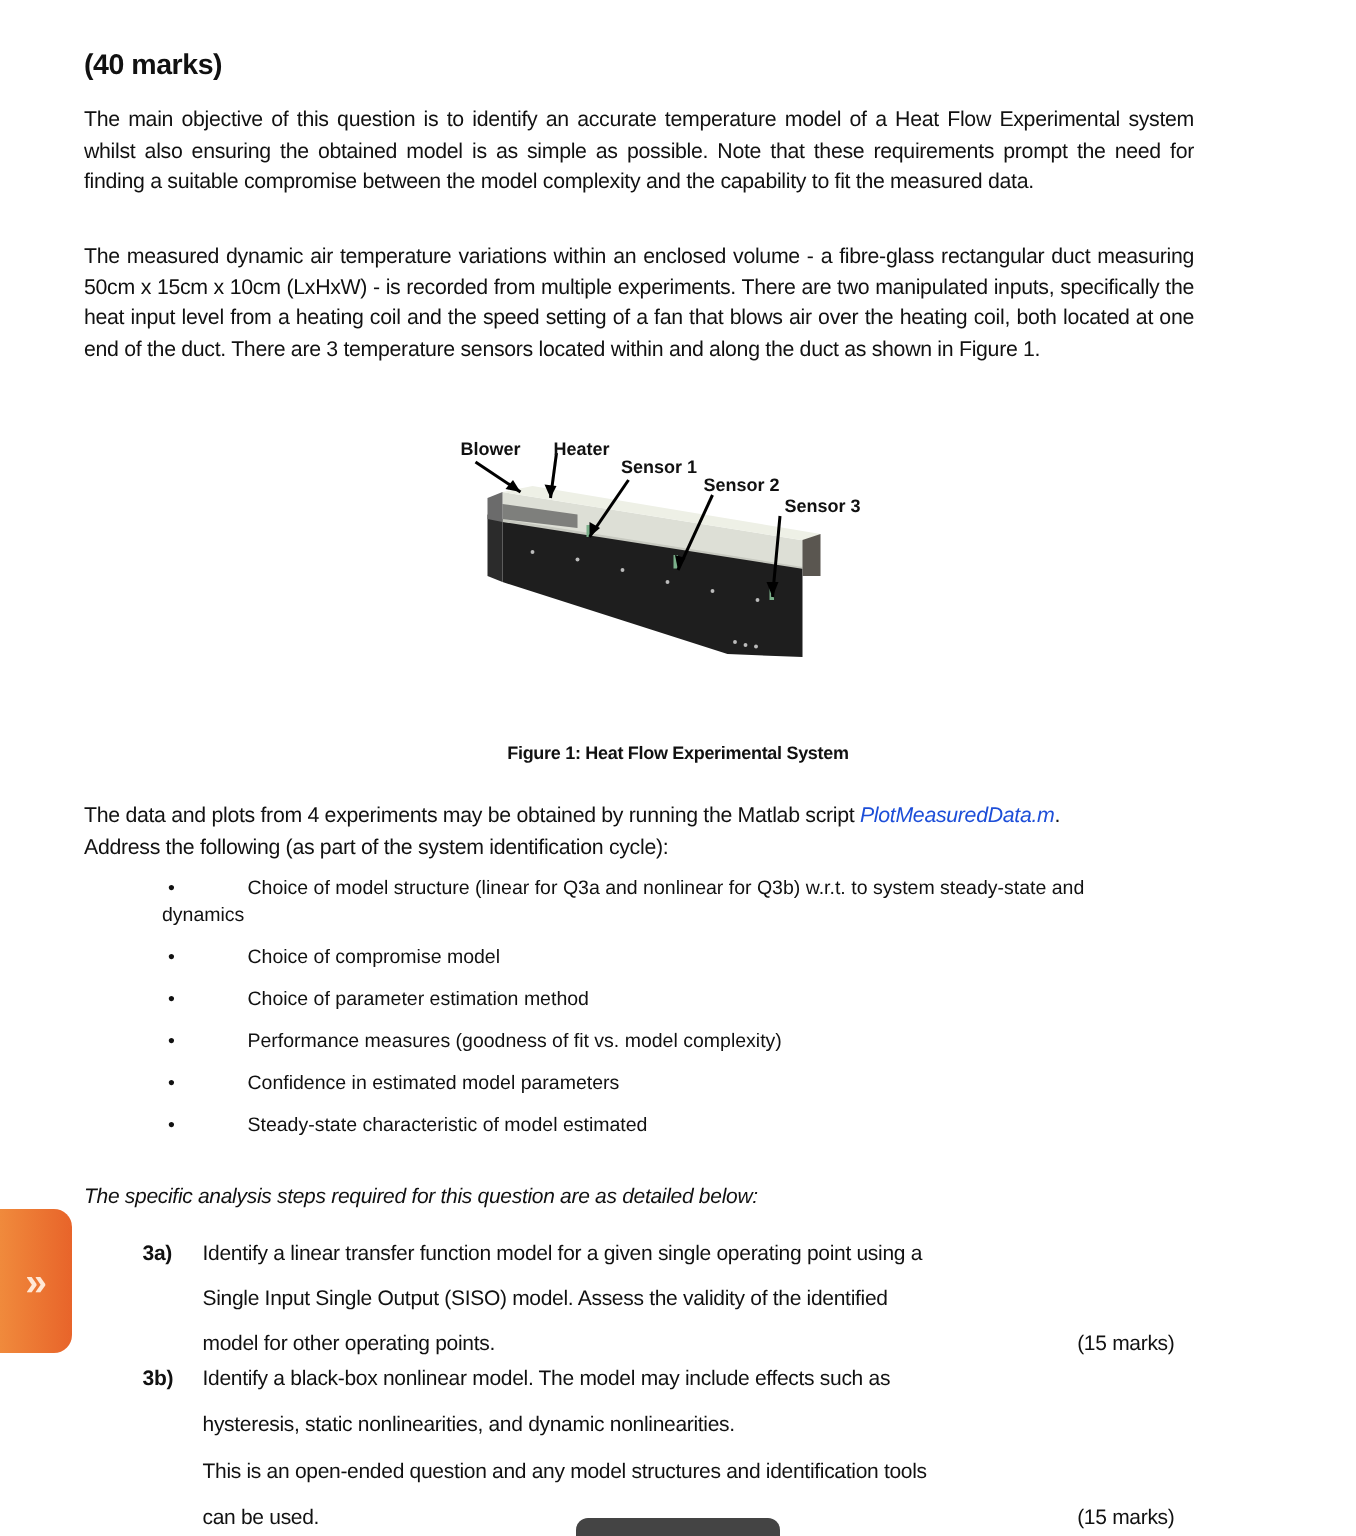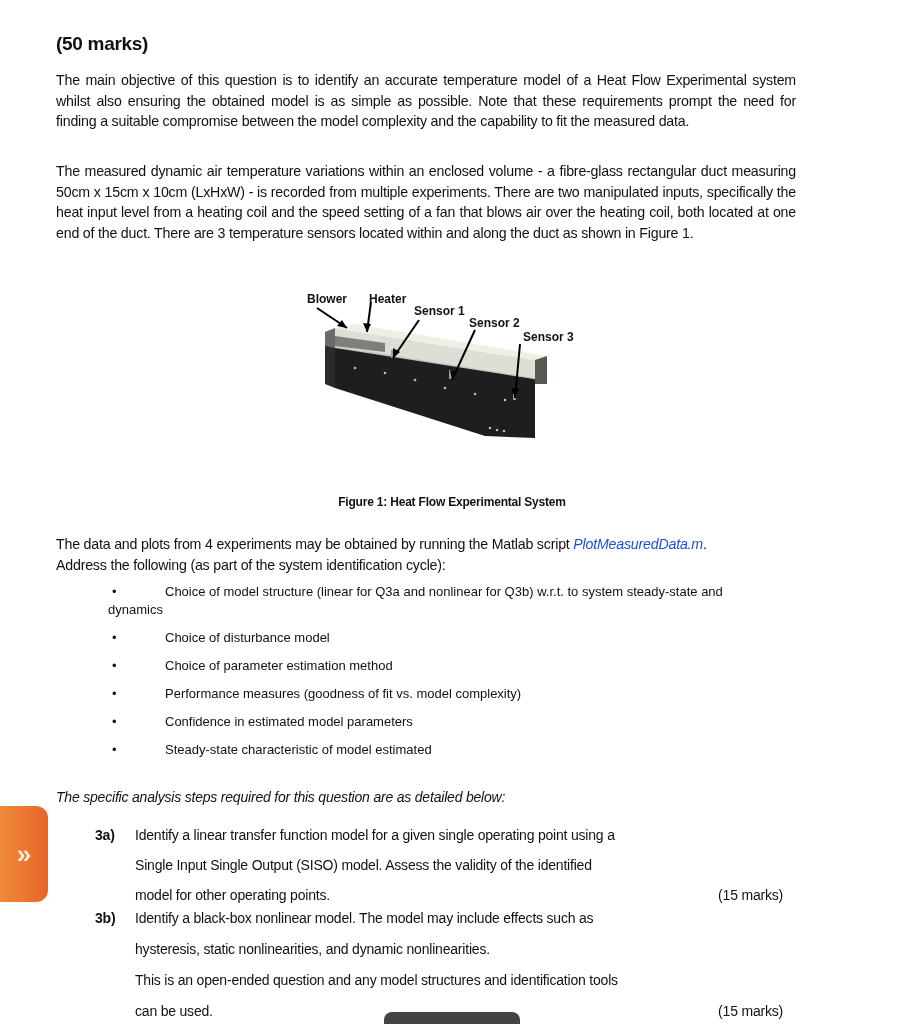--- a/index.html
+++ b/index.html
@@ -53,21 +53,21 @@
     }
     .bottom-bar {
       position: absolute; left: 384px; top: 1012px; width: 136px; height: 20px;
       background: #444; border-radius: 8px 8px 0 0;
     }
   </style>
 </head>
 <body>
 
 <div class="title-row">
-  <span>(50 marks)</span>
+  <span>(40 marks)</span>
 </div>
 
 <p class="para p1" style="margin:0">The main objective of this question is to identify an accurate temperature model of a Heat Flow Experimental system whilst also ensuring the obtained model is as simple as possible. Note that these requirements prompt the need for finding a suitable compromise between the model complexity and the capability to fit the measured data.</p>
 <p class="para p2" style="margin:0">The measured dynamic air temperature variations within an enclosed volume - a fibre-glass rectangular duct measuring  50cm x 15cm x 10cm (LxHxW) - is recorded from multiple experiments. There are two manipulated inputs, specifically the heat input level from a heating coil and the speed setting of a fan that blows air over the heating coil, both located at one end of the duct. There are 3 temperature sensors located within and along the duct as shown in Figure 1.</p>
 
 <div class="figure">
   <svg width="290" height="160" viewBox="0 0 290 160">
 
     <polygon points="50,58 250,90 250,150 200,148 50,100" fill="#1e1e1e"></polygon>
     <polygon points="50,58 50,100 40,96 40,55" fill="#2b2b2b"></polygon>
@@ -122,21 +122,21 @@
   <span>The data and plots from 4 experiments may be obtained by running the Matlab script </span><span class="link">PlotMeasuredData.m</span><span>.</span><br>
   <span>Address the following (as part of the system identification cycle):</span>
 </div>
 
 <div class="bullets">
   <div class="bullet first">
     <span class="first-line"><span class="dot">•</span><span>Choice of model structure (linear for Q3a and nonlinear for Q3b) w.r.t. to system steady-state and</span></span>
     <span>dynamics</span>
   </div>
   <div class="b-gap"></div>
-  <div class="bullet"><span class="dot">•</span><span>Choice of disturbance model</span></div>
+  <div class="bullet"><span class="dot">•</span><span>Choice of compromise model</span></div>
   <div class="b-gap"></div>
   <div class="bullet"><span class="dot">•</span><span>Choice of parameter estimation method</span></div>
   <div class="b-gap"></div>
   <div class="bullet"><span class="dot">•</span><span>Performance measures (goodness of fit vs. model complexity)</span></div>
   <div class="b-gap"></div>
   <div class="bullet"><span class="dot">•</span><span>Confidence in estimated model parameters</span></div>
   <div class="b-gap"></div>
   <div class="bullet"><span class="dot">•</span><span>Steady-state characteristic of model estimated</span></div>
 </div>
 

